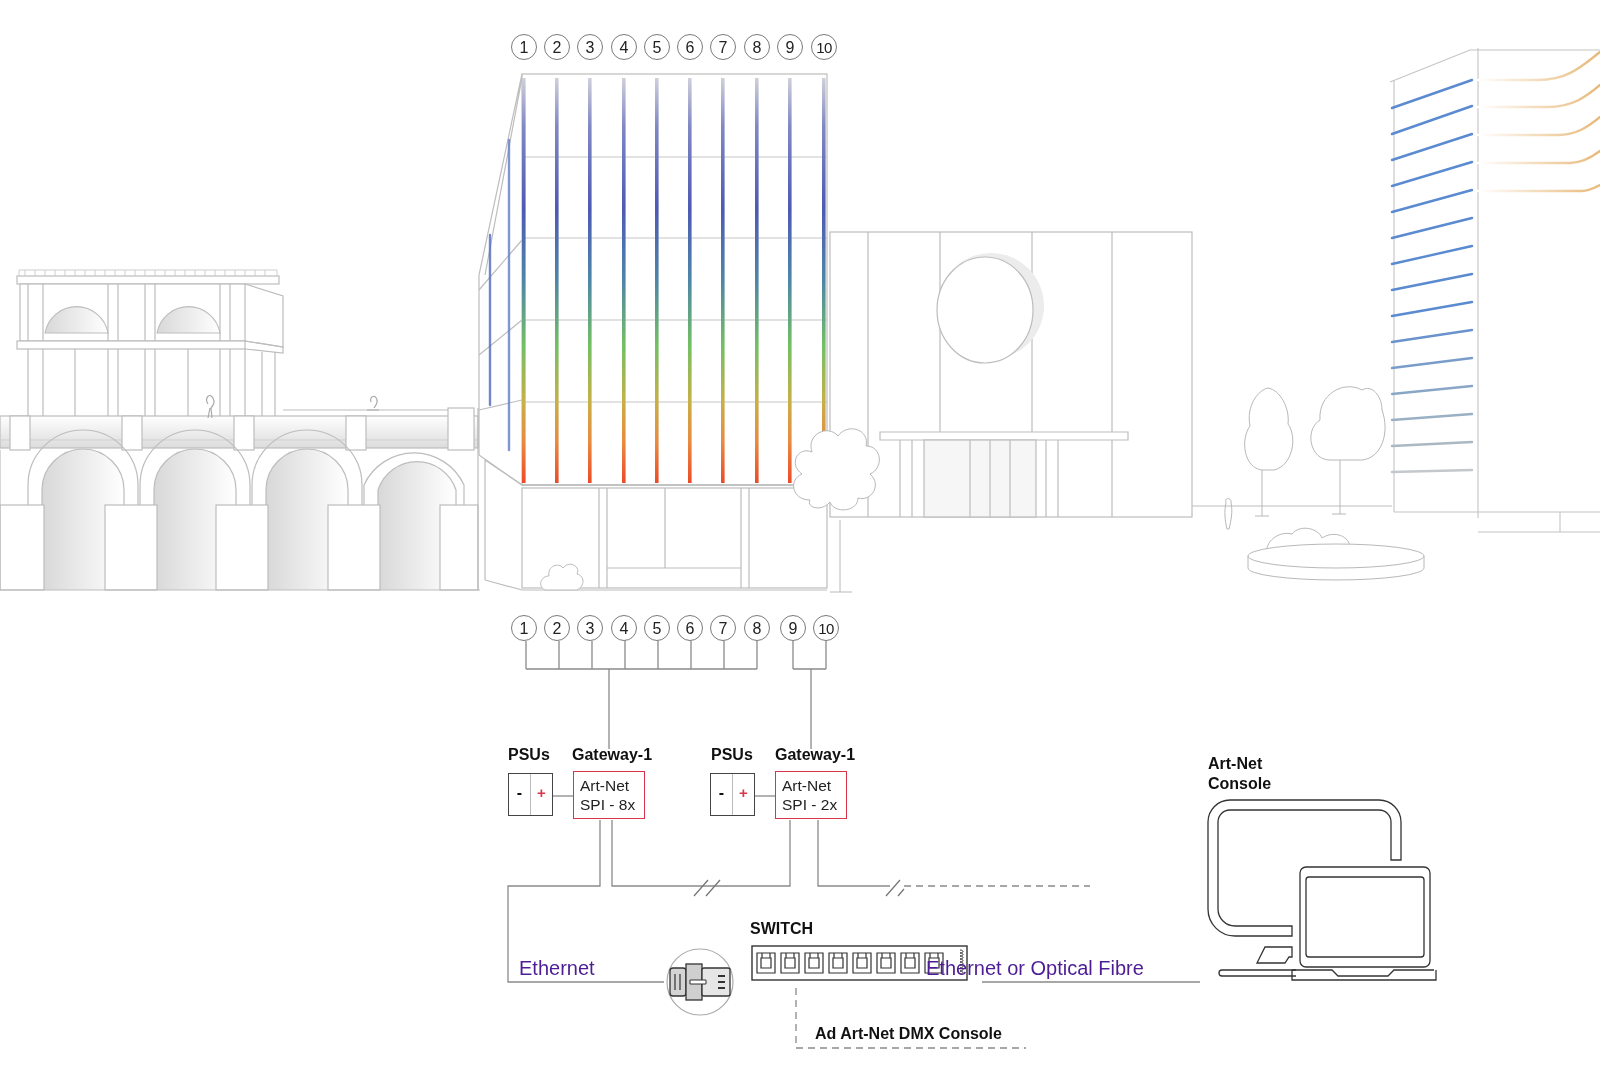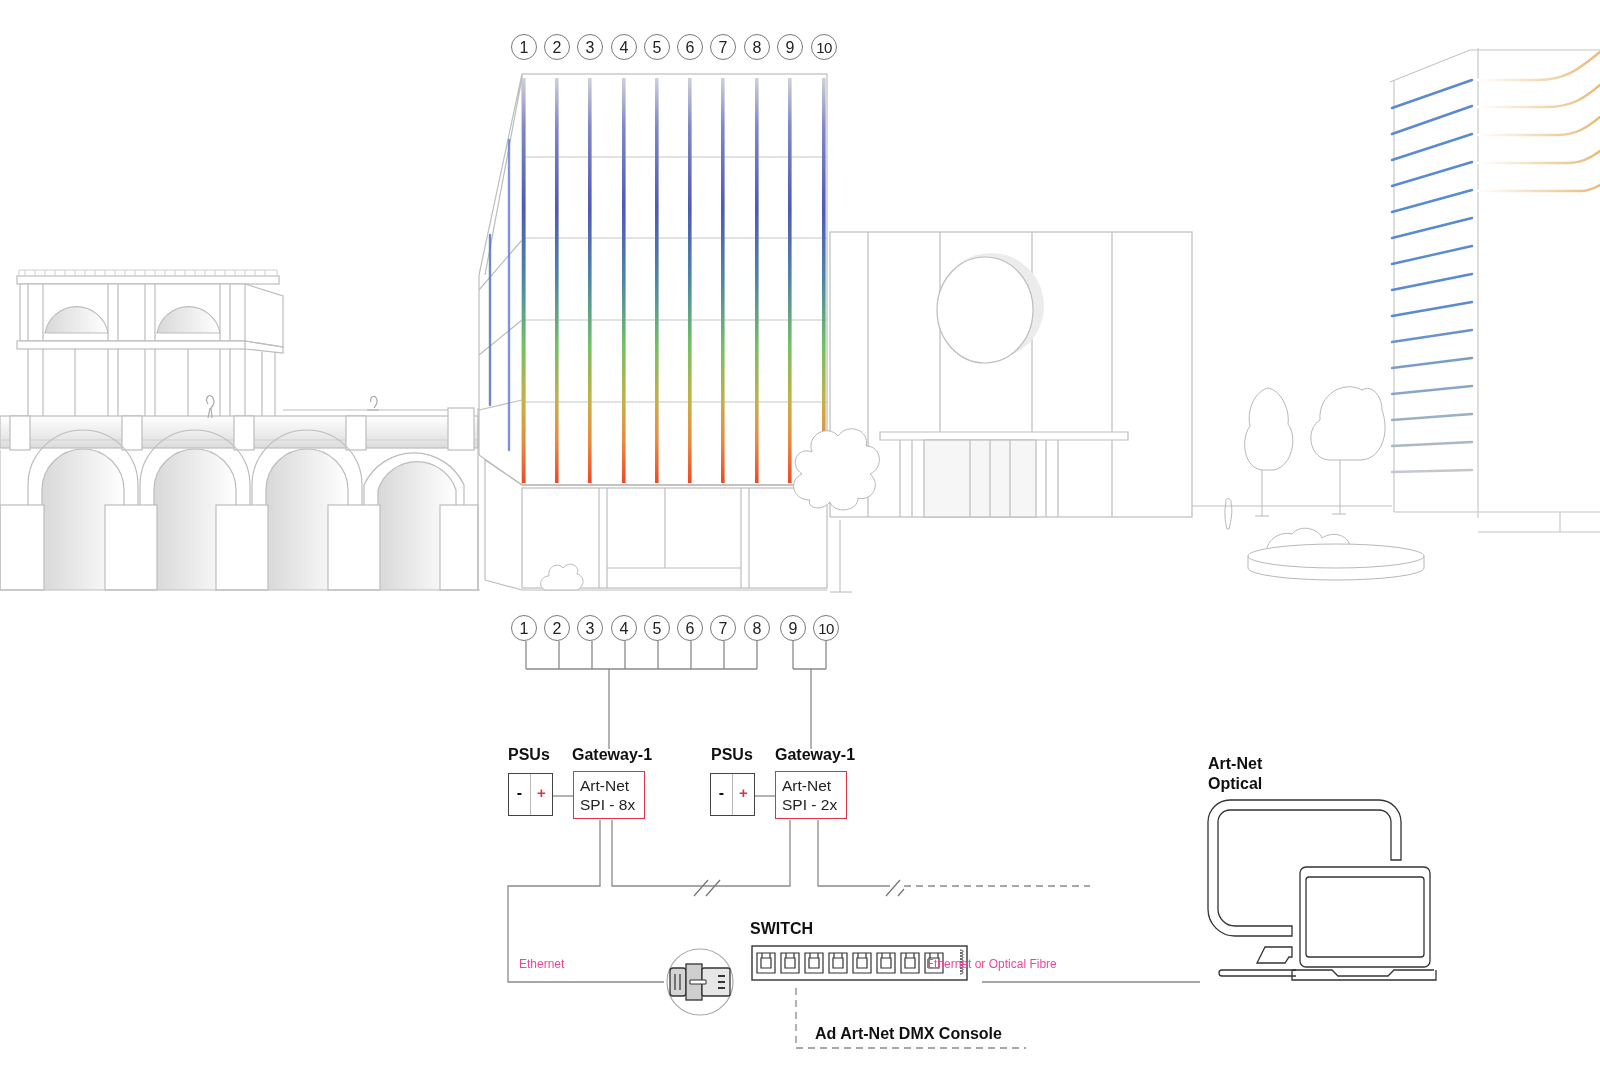--- a/index.html
+++ b/index.html
@@ -1,21 +1,21 @@
 <!DOCTYPE html>
 <html><head>
   <meta charset="utf-8">
   <style>
     html, body { margin: 0; padding: 0; background: #ffffff; }
     body { width: 1600px; height: 1080px; overflow: hidden; position: relative;
            font-family: "Liberation Sans", sans-serif; color: #1a1a1a; }
     #stage { position: absolute; left: 0; top: 0; width: 1600px; height: 1080px; }
     .lbl { position: absolute; white-space: nowrap; }
     .bold { font-weight: 700; font-size: 16px; color: #111; }
-    .light { font-size: 12px; color: #ec4899; }
+    .light { font-size: 20px; color: #4c1d95; }
     .box-text { font-size: 15.5px; color: #222; line-height: 19px; }
     .ch-num { position: absolute; width: 26px; height: 26px; border: 1.3px solid #7a7a7a; border-radius: 50%;
               font-size: 16px; color: #222; text-align: center; line-height: 26px; box-sizing: border-box;
               background: #fff; }
     .ch-num.ten { font-size: 15px; letter-spacing: -0.5px; }
     .gw-box { position: absolute; border: 1.6px solid #d9344a; box-sizing: border-box; padding: 4px 0 0 6px; background:#fff; }
     .psu { position: absolute; border: 1.4px solid #444; box-sizing: border-box; display: flex; background:#fff; }
     .psu .neg { width: 50%; text-align: center; font-weight: 700; font-size: 16px; line-height: 38px; border-right: 1.2px solid #bbb; color:#111; }
     .psu .pos { width: 50%; text-align: center; font-weight: 700; font-size: 15px; line-height: 38px; color: #d9344a; }
   </style>
@@ -321,15 +321,15 @@
       <div class="box-text">SPI - 2x</div>
     </div>
   </div>
 
   <div class="lbl light" style="left:519px;top:957px">Ethernet</div>
   <div class="lbl bold" style="left:750px;top:920px">SWITCH</div>
   <div class="lbl light" style="left:926px;top:957px">Ethernet or Optical Fibre</div>
   <div class="lbl bold" style="left:815px;top:1025px">Ad Art-Net DMX Console</div>
   <div class="lbl bold" style="left:1208px;top:754px;line-height:20px">
     <div>Art-Net</div>
-    <div>Optical</div>
+    <div>Console</div>
   </div>
 </div>
 
 </body></html>

